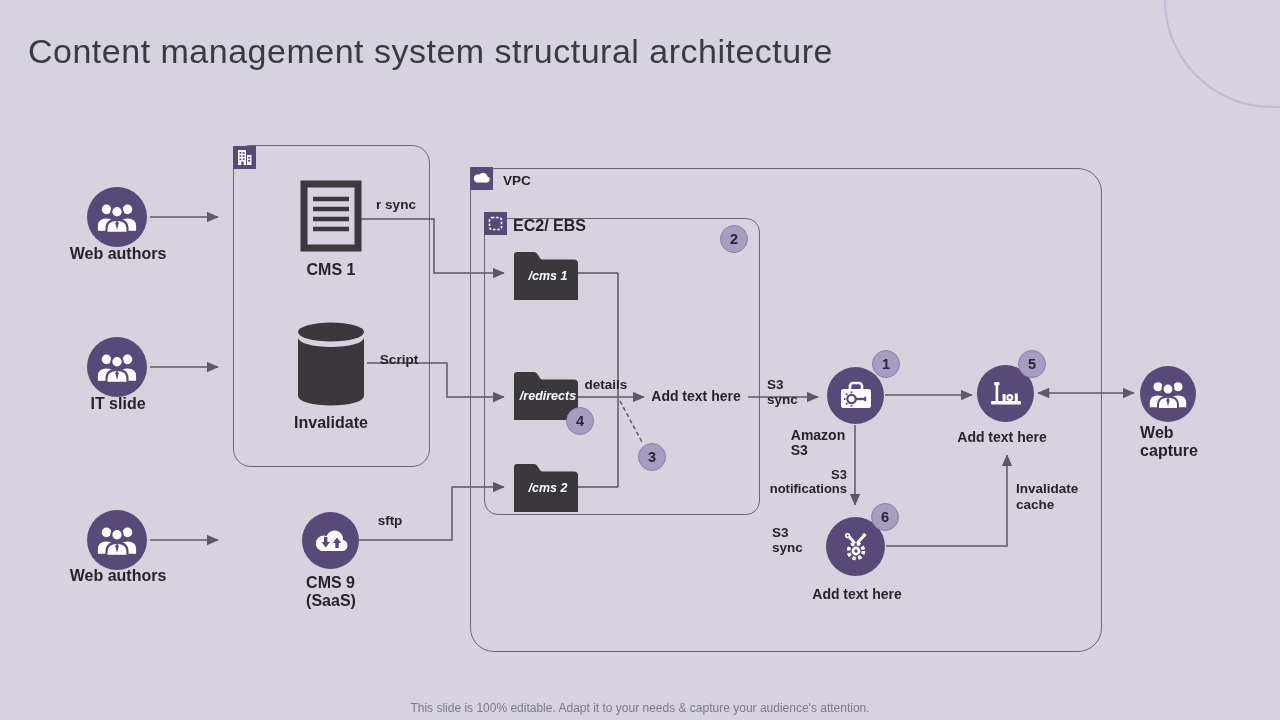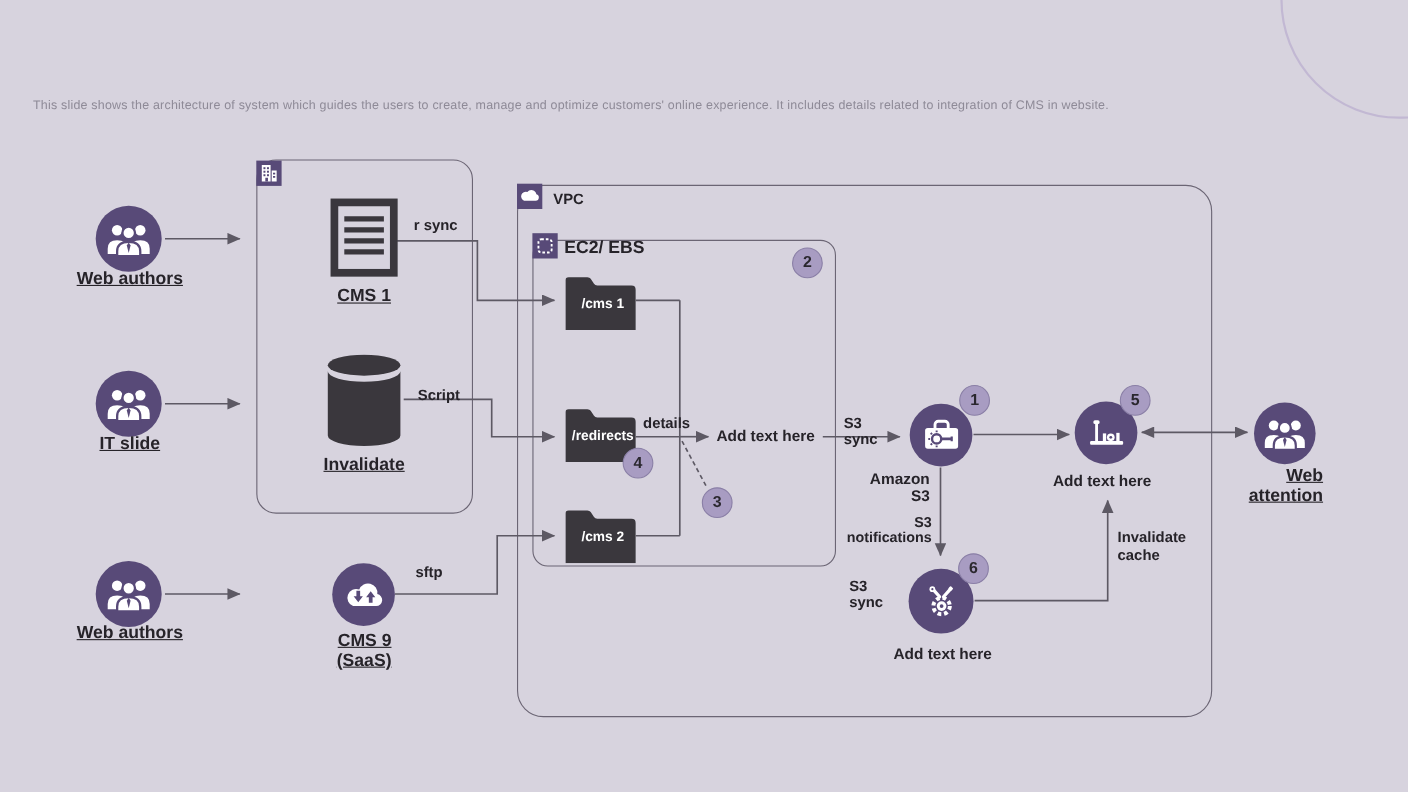--- a/index.html
+++ b/index.html
@@ -29,37 +29,37 @@
     display:flex; align-items:center; justify-content:center; z-index:3; }
   .connectors { position:absolute; left:0; top:0; z-index:2; }
   .pnode { position:absolute; background:#584a78; border-radius:50%;
     display:flex; align-items:center; justify-content:center; z-index:3; }
   .num { position:absolute; width:28px; height:28px; border-radius:50%;
     background:#a89cc2; border:1px solid #8a7fa6;
     display:flex; align-items:center; justify-content:center;
     font-weight:700; font-size:14.5px; color:#2a272e; z-index:4; }
   .lbl { position:absolute; font-weight:700; color:#262329;
     font-size:13.5px; line-height:15px; white-space:pre-line; z-index:4; }
-  .lbl.center { transform:translateX(-50%); text-align:right; }
+  .lbl.center { transform:translateX(-50%); text-align:left; }
   .lbl.right { text-align:right; }
-  .lbl.big { font-size:16px; line-height:17.5px;text-decoration:underline; }
+  .lbl.big { font-size:16px; line-height:17.5px; }
   .lbl.node-label { font-size:14px; }
-  .folder { position:absolute; width:68px; height:52px; z-index:3; }
+  .folder { position:absolute; width:68px; height:52px; z-index:3;font-style:italic; }
   .folder .fname { position:absolute; left:0; top:54%; width:100%; transform:translateY(-50%);
     text-align:center; color:#fff; font-weight:700; font-size:12.5px; }
   .iconbox { position:absolute; z-index:3; }
 </style>
 </head>
 <body>
 
 <div class="slide">
 
   <div class="deco-circle"></div>
 
-  <p class="subtitle">This slide shows the architecture of system which guides the users to create, manage and optimize customers' online experience. It includes details related to integration of CMS in website.</p>
+  <h1 class="title">Content management system structural architecture</h1>
 
   <div class="frame" style="left:233px; top:145px; width:197px; height:322px; border-radius:18px;"></div>
   <div class="frame" style="left:470px; top:168px; width:632px; height:484px; border-radius:24px;"></div>
   <div class="frame" style="left:484px; top:218px; width:276px; height:297px; border-radius:14px;"></div>
 
   <div class="frame-badge" style="left:233px; top:146px;">
     <svg width="23" height="23" viewBox="0 0 23 23">
       <g fill="#fff">
           <rect x="5" y="4" width="8" height="15"></rect>
           <rect x="14" y="9" width="4.5" height="10"></rect>
@@ -284,23 +284,24 @@
           <path d="M2 31 v-5 q0 -8 9 -8 t9 8 v5 z"></path>
         <circle cx="33" cy="8.5" r="5"></circle>
           <path d="M24 31 v-5 q0 -8 9 -8 t9 8 v5 z"></path>
         <circle cx="22" cy="11" r="6" stroke="#584a78" stroke-width="2.2"></circle>
         <path d="M11 33 v-4.5 q0 -9 11 -9 t11 9 V33 z" stroke="#584a78" stroke-width="2.2"></path>
       </g>
       <path d="M22 20 l-1.8 3 1.8 7 1.8 -7 z" fill="#584a78"></path>
     </svg>
   </div>
   <div class="lbl big center" style="left:1169px; top:424px;">Web
-attention</div>
+capture</div>
 
   <div class="num" style="left:872px; top:350px;">1</div>
   <div class="num" style="left:720px; top:225px;">2</div>
   <div class="num" style="left:638px; top:443px;">3</div>
   <div class="num" style="left:566px; top:407px;">4</div>
   <div class="num" style="left:1018px; top:350px;">5</div>
   <div class="num" style="left:871px; top:503px;">6</div>
 
+  <div class="footer">This slide is 100% editable. Adapt it to your needs &amp; capture your audience's attention.</div>
 
 </div>
 
 </body></html>

